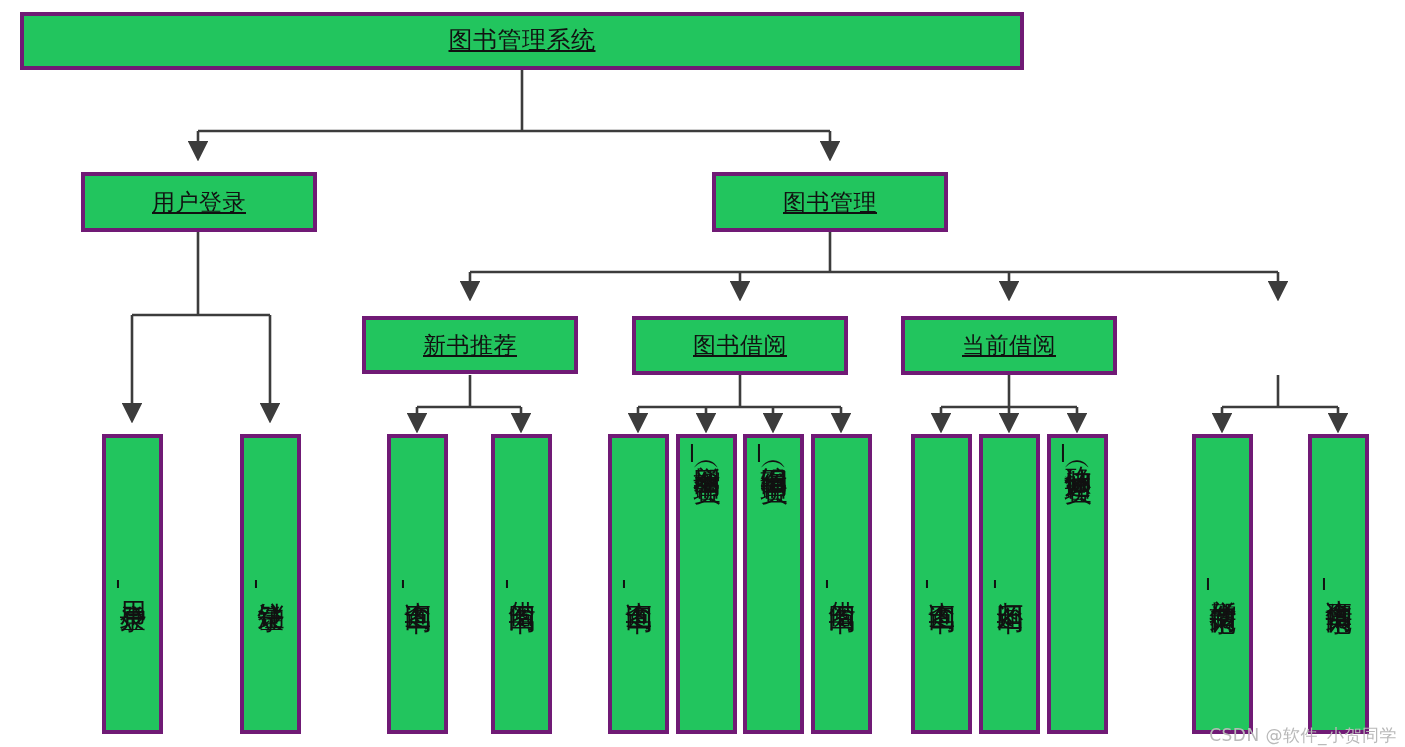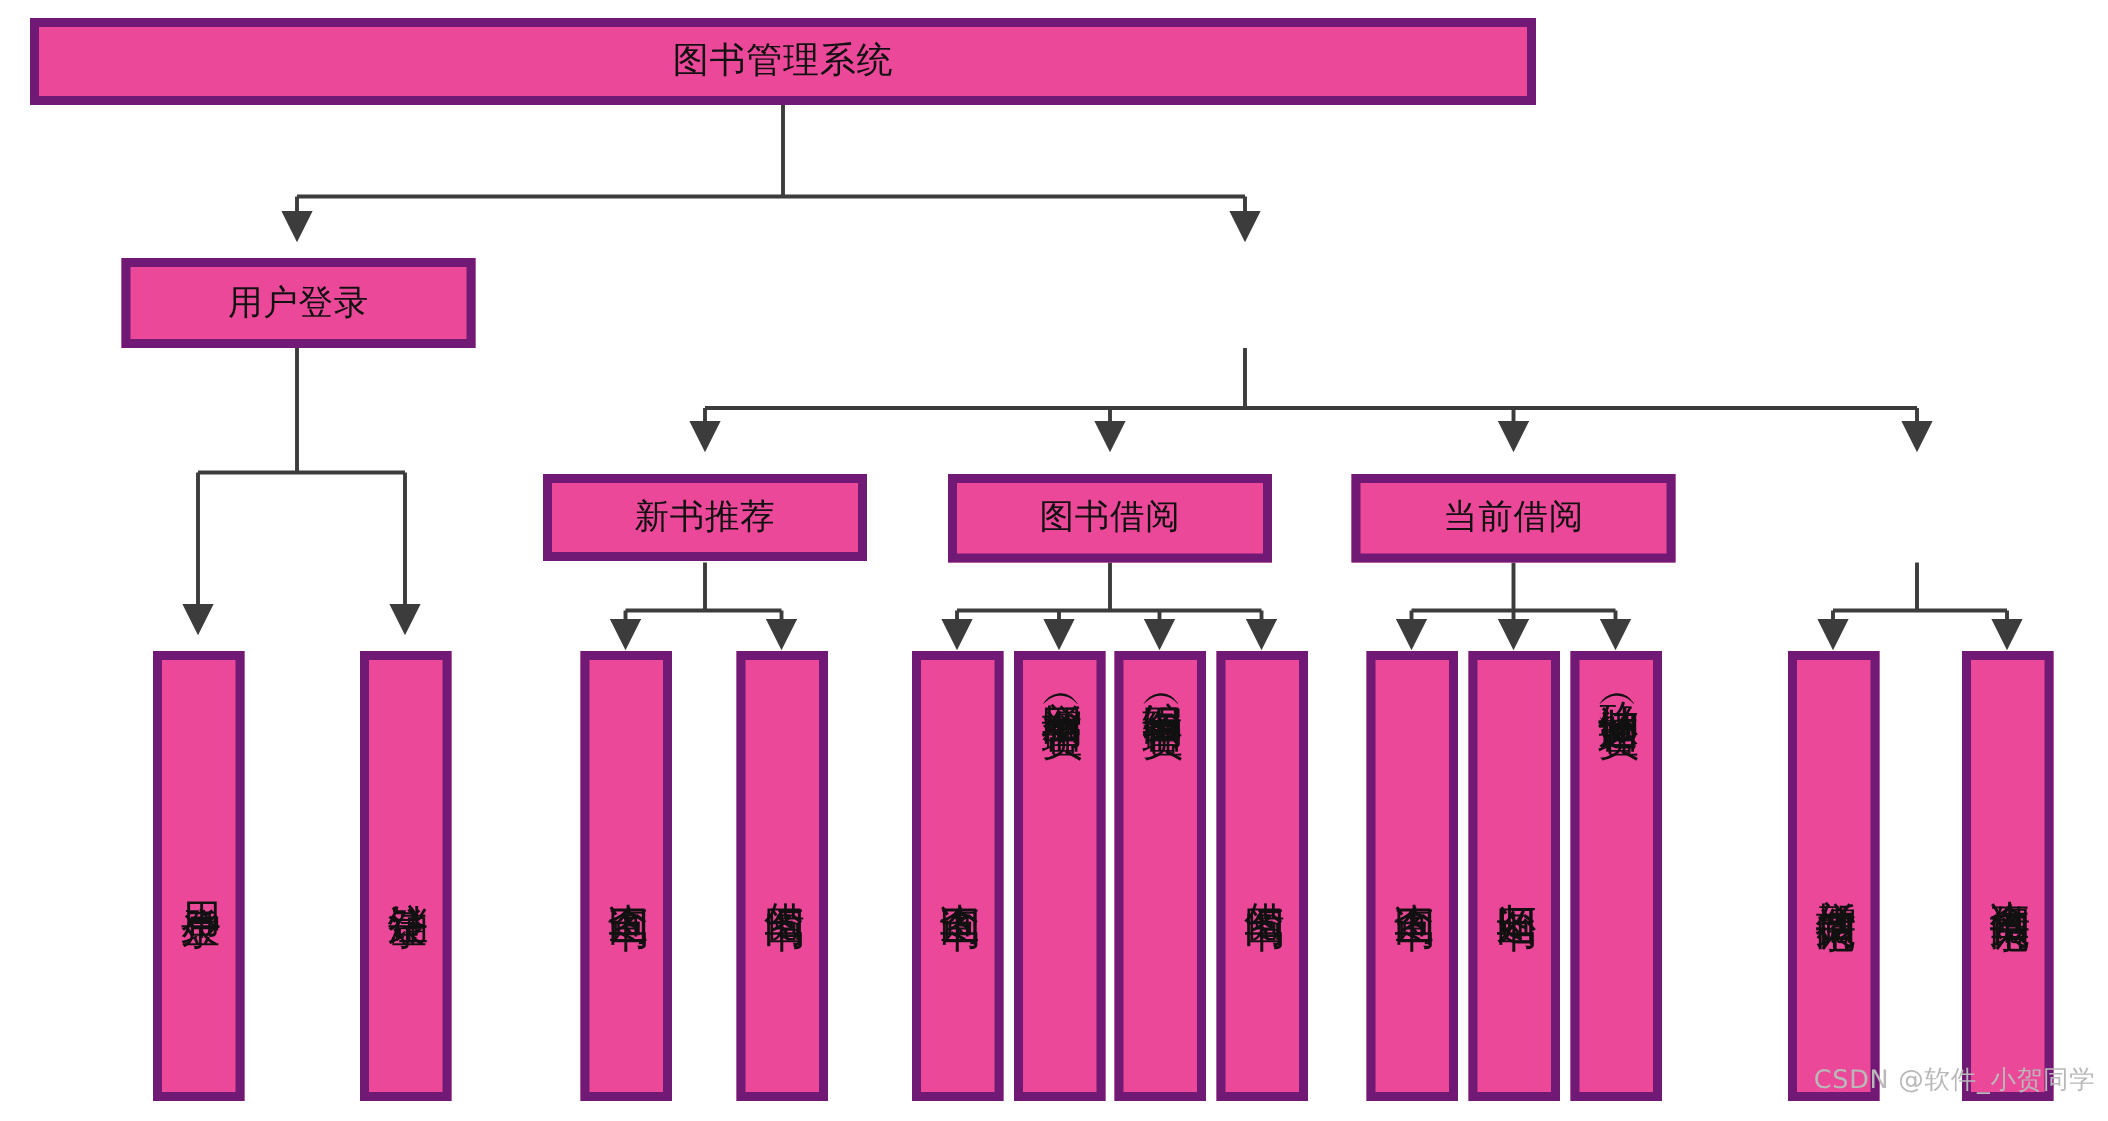--- a/index.html
+++ b/index.html
@@ -22,27 +22,28 @@
     position: absolute;
     left: 0;
     top: 0;
     width: 1405px;
     height: 747px;
     pointer-events: none;
   }
   .node {
     position: absolute;
     box-sizing: border-box;
-    border: 6px solid #701a75;
-    background: #ec4899;
+    border: 4px solid #701a75;
+    background: #22c55e;
     display: flex;
     align-items: center;
     justify-content: center;
     color: #111111;
     line-height: 1.22;
+    text-decoration: underline;
   }
   .node.horiz {
     font-size: 23px;
     letter-spacing: 0.5px;
   }
   .node.vert {
     writing-mode: vertical-rl;
     text-orientation: upright;
     font-size: 27px;
     letter-spacing: 2px;
@@ -57,21 +58,21 @@
   .node .label {
     display: block;
     white-space: nowrap;
   }
   .node.root {
     font-size: 24px;
   }
   .watermark {
     position: absolute;
     right: 8px;
-    bottom: 16px;
+    bottom: 0;
     font-size: 17px;
     color: #b9b9b9;
     letter-spacing: 0.5px;
     white-space: nowrap;
     pointer-events: none;
   }
 </style>
 </head>
 <body>
 
@@ -128,20 +129,23 @@
     </g>
   </svg>
 
   <div class="node horiz root" style="left:20px; top:12px; width:1004px; height:58px;">
     <span class="label">图书管理系统</span>
   </div>
 
   <div class="node horiz" style="left:81px; top:172px; width:236px; height:60px;">
     <span class="label">用户登录</span>
   </div>
+  <div class="node horiz" style="left:712px; top:172px; width:236px; height:60px;">
+    <span class="label">图书管理</span>
+  </div>
 
   <div class="node horiz" style="left:362px; top:316px; width:216px; height:58px;">
     <span class="label">新书推荐</span>
   </div>
   <div class="node horiz" style="left:901px; top:316px; width:216px; height:59px;">
     <span class="label">当前借阅</span>
   </div>
   <div class="node horiz" style="left:632px; top:316px; width:216px; height:59px;">
     <span class="label">图书借阅</span>
   </div>

